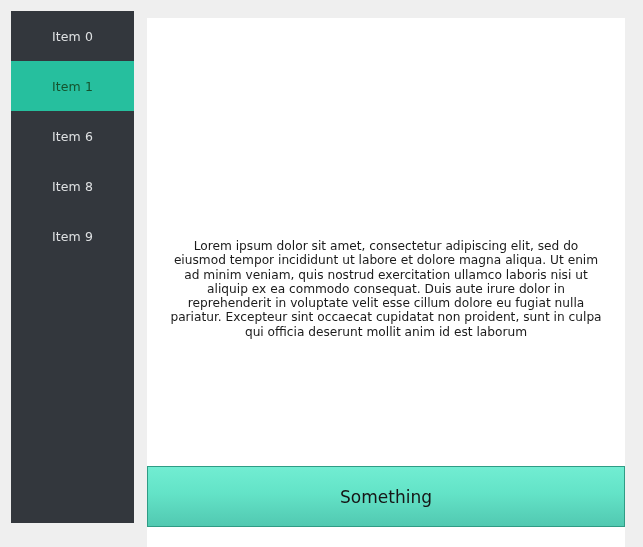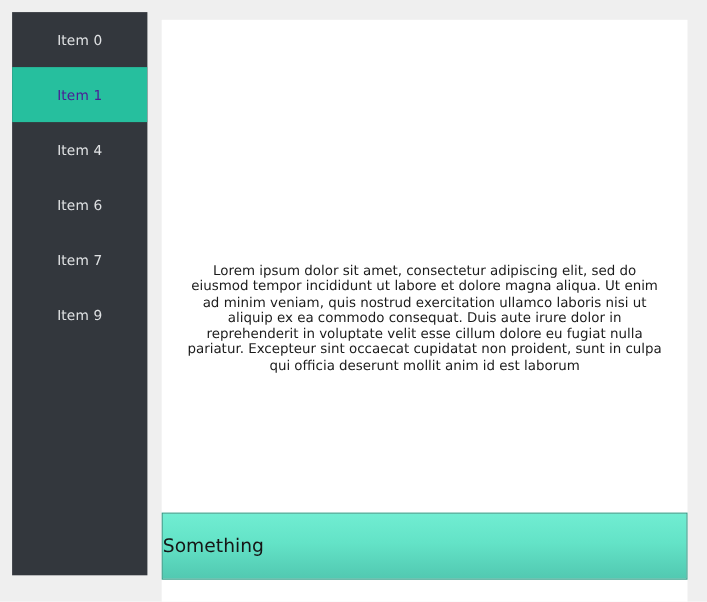--- a/index.html
+++ b/index.html
@@ -40,21 +40,21 @@
     justify-content: center;
     box-sizing: border-box;
     color: #dfe1e3;
     font-size: 12.5px;
     letter-spacing: 0.1px;
     background: transparent;
     user-select: none;
   }
   .sidebar-item.selected {
     background: #26bf9e;
-    color: #4c1d95;
+    color: #14532d;
   }
 
   
   .content-panel {
     position: absolute;
     left: 147px;
     top: 18px;
     width: 478px;
     height: 544px;
     background: #ffffff;
@@ -81,46 +81,43 @@
     width: 478px;
     height: 61px;
     box-sizing: border-box;
     border: 1px solid #2f9c85;
     background: linear-gradient(to bottom, #71edd2 0%, #63e3c7 45%, #58d2b9 80%, #52c9b1 100%);
     color: #161616;
     font-family: "DejaVu Sans", "Liberation Sans", sans-serif;
     font-size: 17px;
     display: flex;
     align-items: center;
-    justify-content: flex-start;
+    justify-content: center;
     padding: 0;
     cursor: pointer;
     user-select: none;
   }
 </style>
 </head>
 <body>
 
 <div id="app">
 
   <div class="sidebar">
     <div class="sidebar-item">
       <span>Item 0</span>
     </div>
     <div class="sidebar-item selected">
       <span>Item 1</span>
     </div>
     <div class="sidebar-item">
-      <span>Item 4</span>
-    </div>
-    <div class="sidebar-item">
       <span>Item 6</span>
     </div>
     <div class="sidebar-item">
-      <span>Item 7</span>
+      <span>Item 8</span>
     </div>
     <div class="sidebar-item">
       <span>Item 9</span>
     </div>
   </div>
 
   <div class="content-panel">
     <p class="content-text">Lorem ipsum dolor sit amet, consectetur adipiscing elit, sed do eiusmod tempor incididunt ut labore et dolore magna aliqua. Ut enim ad minim veniam, quis nostrud exercitation ullamco laboris nisi ut aliquip ex ea commodo consequat. Duis aute irure dolor in reprehenderit in voluptate velit esse cillum dolore eu fugiat nulla pariatur. Excepteur sint occaecat cupidatat non proident, sunt in culpa qui officia deserunt mollit anim id est laborum</p>
   </div>
 

